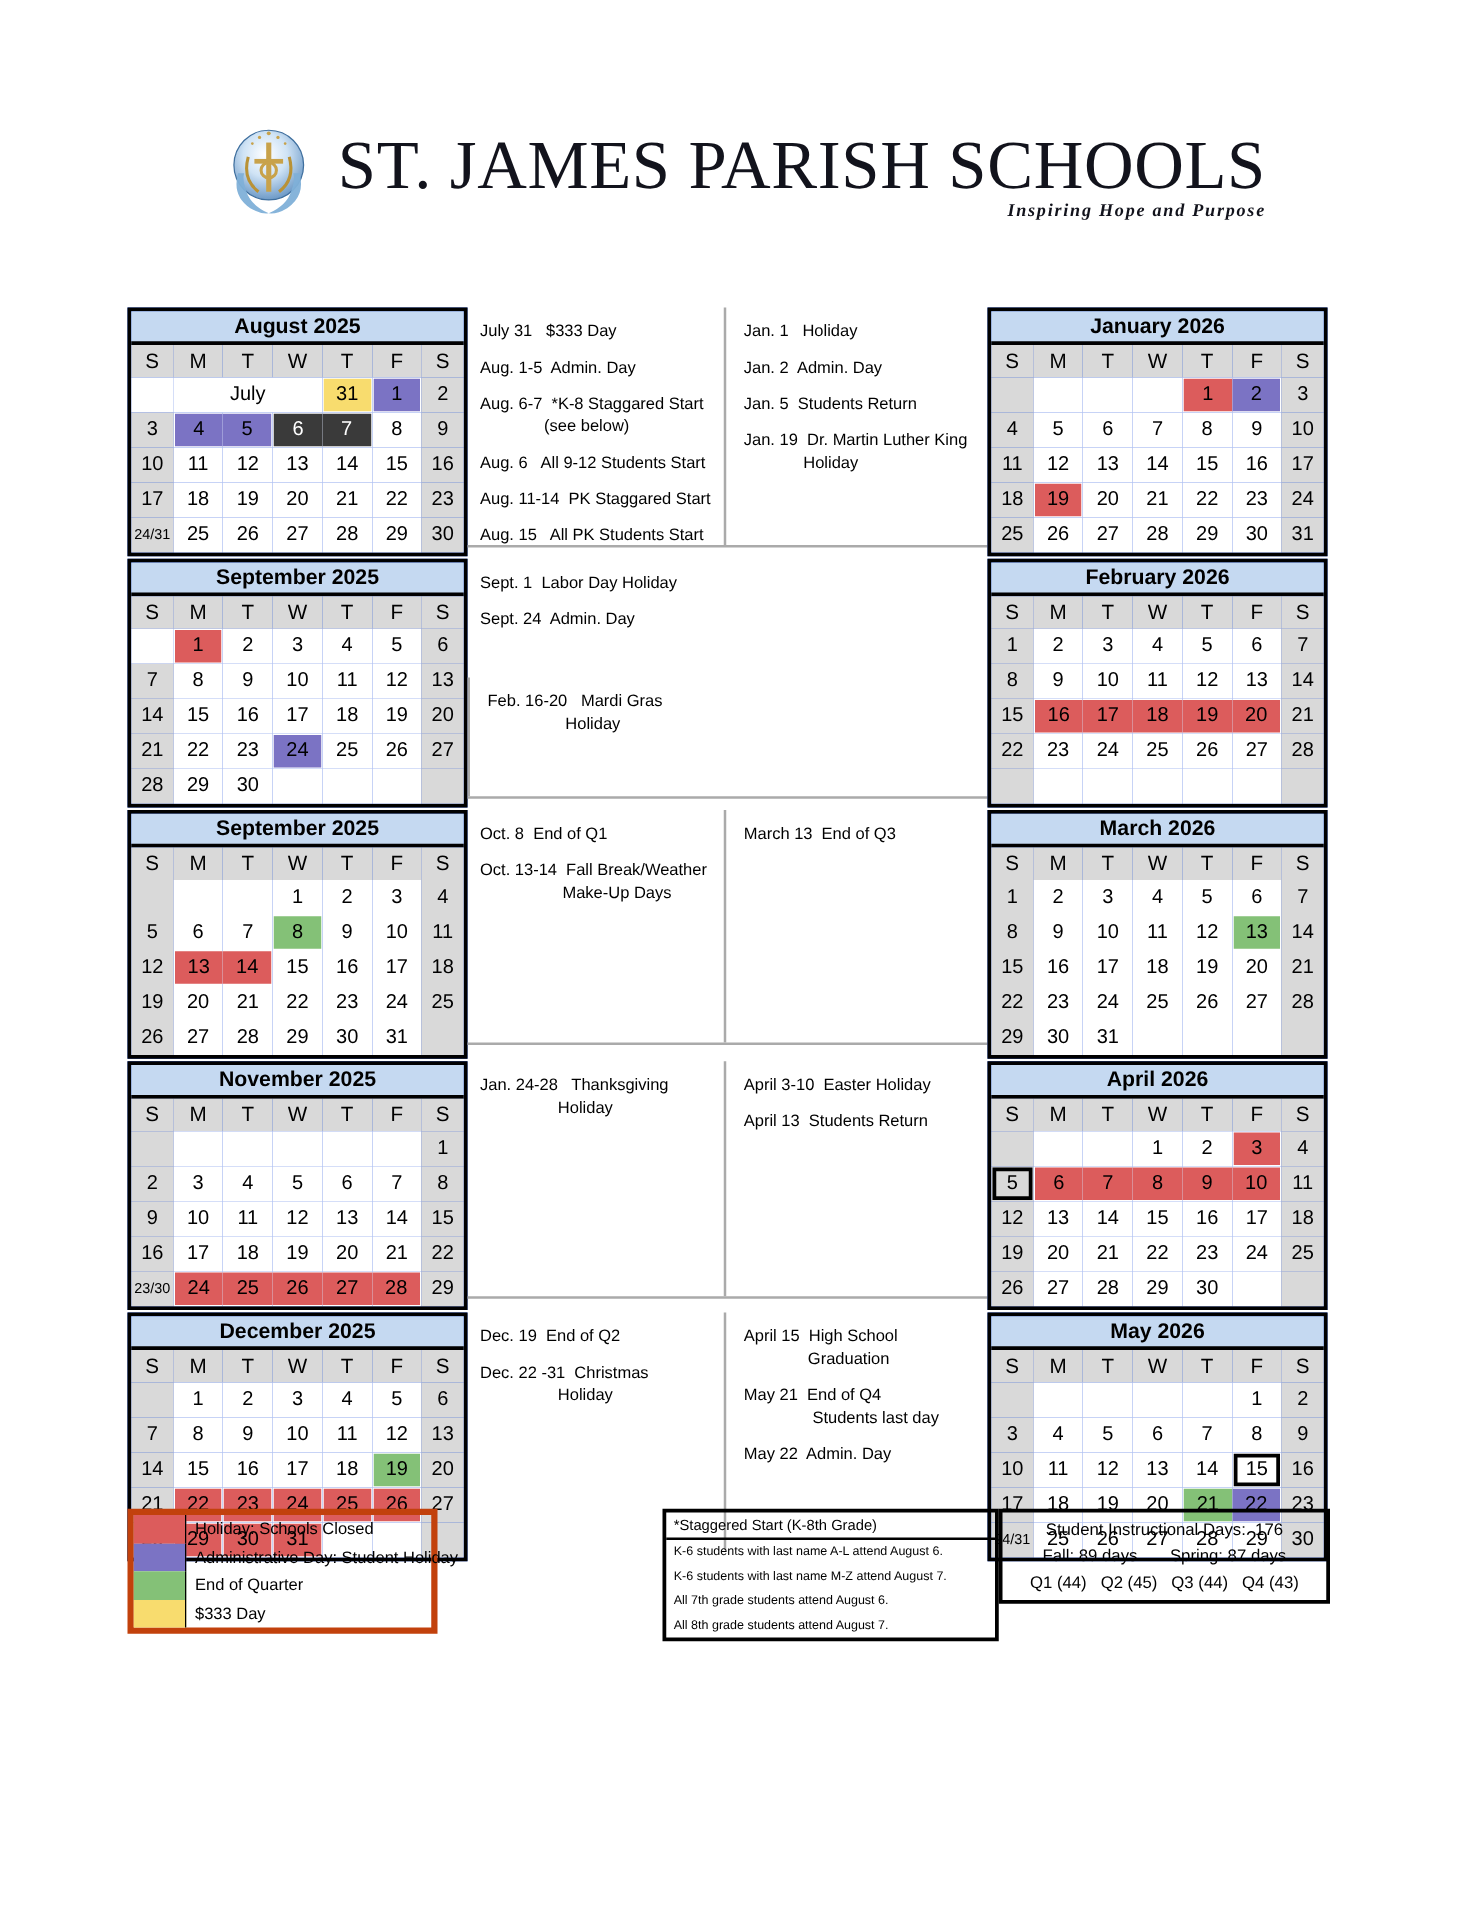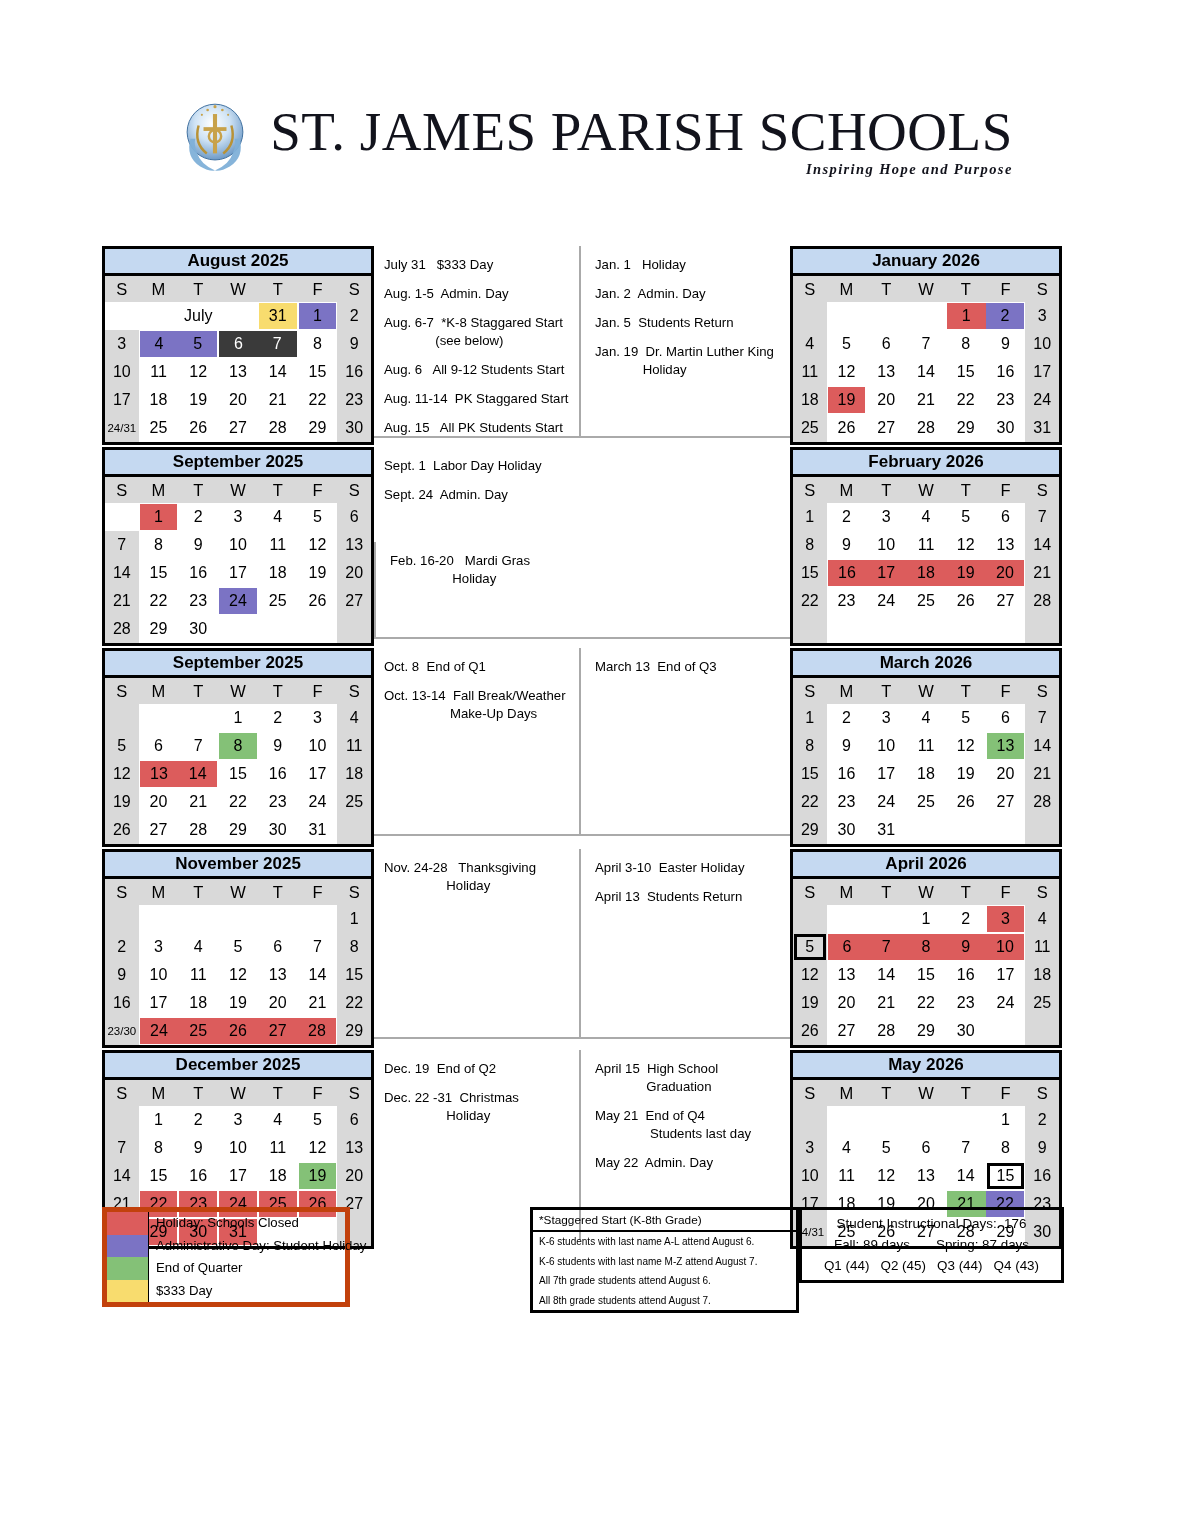--- a/index.html
+++ b/index.html
@@ -1298,21 +1298,21 @@
                 <td class="we">
                   <span class="cellbox">29</span>
                 </td>
               </tr>
             </tbody>
           </table>
         </div>
       </div>
       <div class="col-mid notes-sep-h" style="height: 188px;">
         <div class="notes-col">
-          <div class="note-line">Nov. 24-28   Thanksgiving
+          <div class="note-line">Jan. 24-28   Thanksgiving
                  Holiday</div>
         </div>
         <div class="notes-col second">
           <div class="note-line">April 3-10  Easter Holiday</div>
           <div class="note-line">April 13  Students Return</div>
         </div>
       </div>
       <div class="col-right">
         <div class="month">
           <div class="month-title">April 2026</div>

